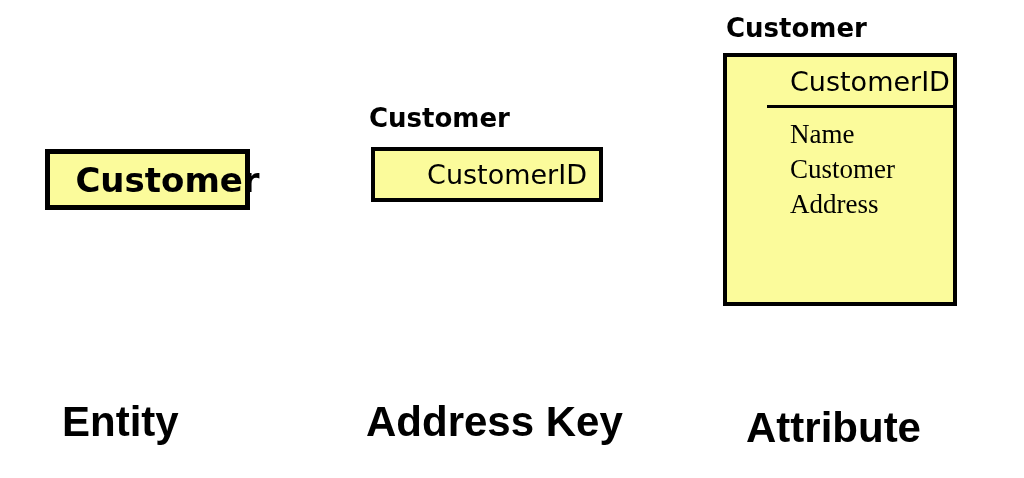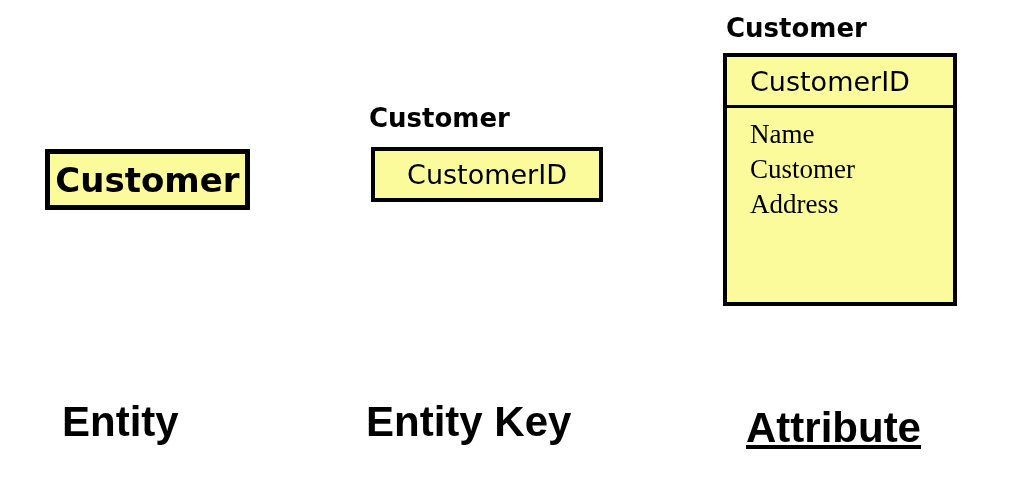--- a/index.html
+++ b/index.html
@@ -18,20 +18,21 @@
     overflow: hidden;
     font-family: "DejaVu Sans", sans-serif;
     color: var(--text);
   }
   .abs { position: absolute; }
 
   
   .ybox {
     background: var(--box-fill);
     border: 4px solid var(--box-border);
+    padding-left: 40px;
   }
 
   
   .entity-box {
     left: 45px; top: 149px; width: 205px; height: 61px;
     border-width: 5px;
     display: flex; align-items: center; justify-content: center;
     font-size: 34px; font-weight: bold;
   }
 
@@ -75,37 +76,37 @@
 
   
   .caption {
     font-family: "Liberation Sans", sans-serif;
     font-size: 42px; font-weight: bold; line-height: 46px;
     white-space: nowrap;
     text-align: right;
   }
   .caption-entity    { left: 62px;  top: 399px; }
   .caption-pk        { left: 366px; top: 399px; }
-  .caption-attribute { left: 746px; top: 405px; text-decoration: underline; }
+  .caption-attribute { left: 746px; top: 405px; }
 </style>
 </head>
 <body>
 
 <div class="canvas">
 
   <div class="abs ybox entity-box">
     <span>Customer</span>
   </div>
   <div class="abs caption caption-entity">Entity</div>
 
   <div class="abs box-title pk-title">Customer</div>
   <div class="abs ybox pk-box">
     <span>CustomerID</span>
   </div>
-  <div class="abs caption caption-pk">Entity Key</div>
+  <div class="abs caption caption-pk">Address Key</div>
 
   <div class="abs box-title attr-title">Customer</div>
   <div class="abs ybox attr-box">
     <div class="attr-header">
       <span>CustomerID</span>
     </div>
     <div class="attr-body">
       <div class="attr-row">Name</div>
       <div class="attr-row">Customer</div>
       <div class="attr-row">Address</div>

